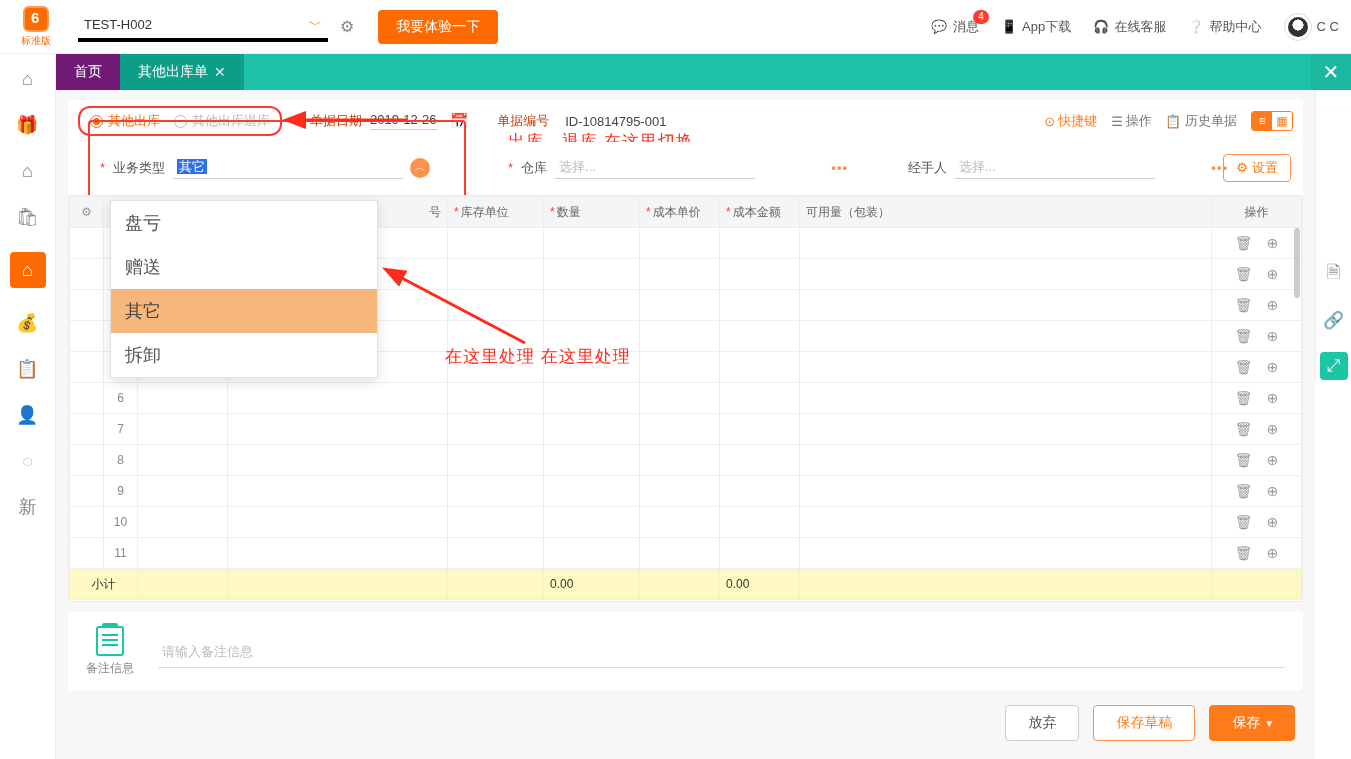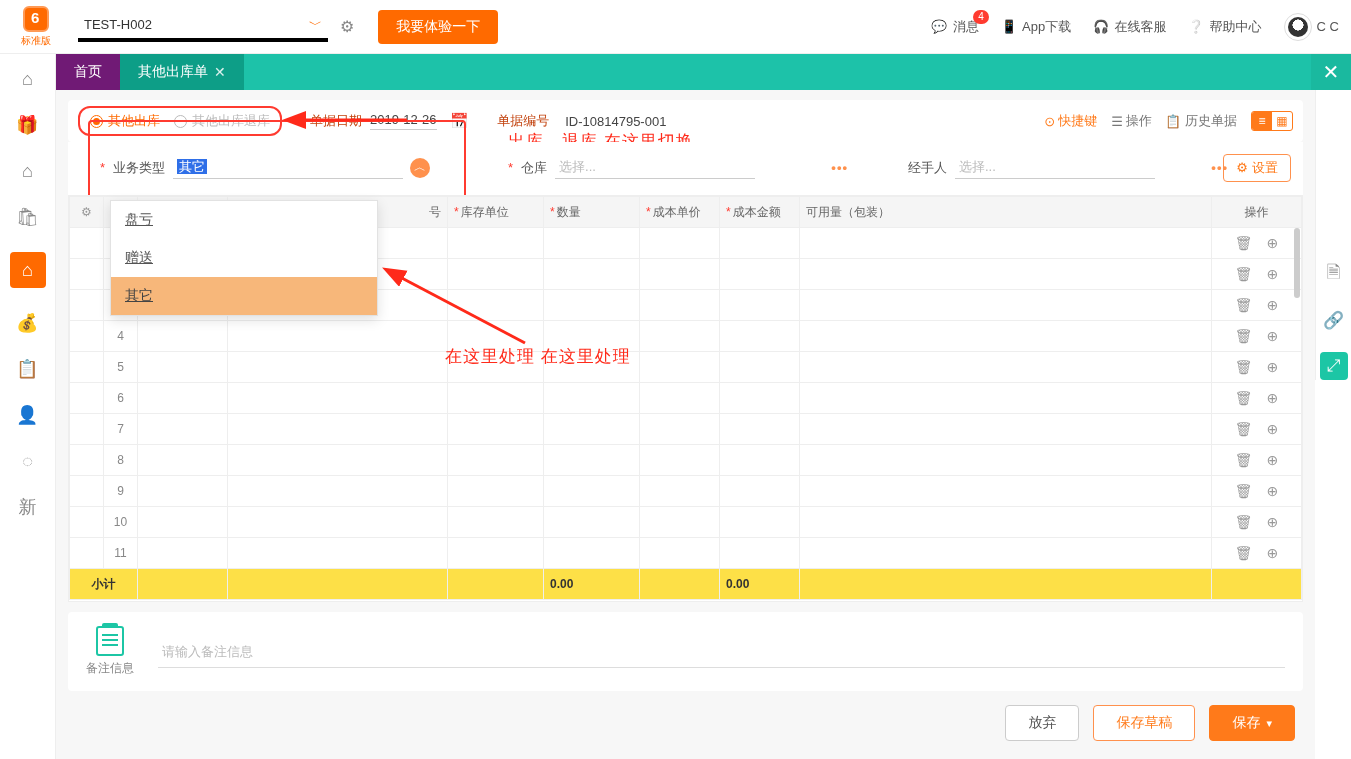--- a/index.html
+++ b/index.html
@@ -74,40 +74,40 @@
 .fld2{position:absolute;left:440px;width:340px;}
 .fld2 .ph{color:#bbb;}
 .fld2 .dots{position:absolute;right:0;color:#ff914d;font-weight:bold;letter-spacing:1px;}
 .fld3{position:absolute;left:840px;width:320px;}
 .fld3 .ph{color:#bbb;}
 .fld3 .dots{position:absolute;right:0;color:#ff914d;font-weight:bold;letter-spacing:1px;}
 .setting-btn{position:absolute;right:12px;border:1px solid #ff914d;color:#ff7a1a;padding:4px 12px;border-radius:4px;display:flex;align-items:center;gap:4px;font-size:13px;}
 
 
 .dropdown{position:absolute;left:110px;top:200px;width:268px;background:#fff;border:1px solid #e2e2e2;box-shadow:0 4px 12px rgba(0,0,0,.12);z-index:50;}
-.dropdown .opt{padding:10px 14px;color:#555;font-size:14px;text-decoration:underline;}
+.dropdown .opt{padding:10px 14px;color:#555;font-size:18px;}
 .dropdown .opt.sel{background:#f7b77a;color:#444;}
 .anno2{position:absolute;left:445px;top:345px;color:#ff2a1a;font-size:17px;letter-spacing:1px;z-index:40;}
 
 
 .arrow{position:absolute;z-index:45;}
 .arrow svg{overflow:visible;}
 
 
 .tbl-wrap{background:#fff;flex:1;overflow:auto;border:1px solid #eee;position:relative;}
 table{border-collapse:collapse;width:100%;table-layout:fixed;}
 th,td{border:1px solid #eee;height:31px;font-size:12px;padding:0 6px;text-align:left;color:#555;}
 thead th{background:#f5f5f5;color:#666;font-weight:normal;position:sticky;top:0;}
 th .req{color:#ff3b30;margin-right:2px;}
 .col-idx{width:34px;text-align:center;}
 .col-gear{width:34px;text-align:center;color:#999;}
 .col-ops{width:90px;text-align:center;}
 tbody td.idx{text-align:center;color:#888;}
 .ops{display:flex;gap:14px;justify-content:center;color:#999;font-size:14px;}
-tfoot td{background:#fde047;font-weight:bold;color:#333;}
+tfoot td{background:#fef9c3;font-weight:normal;color:#333;}
 
 
 .remark-box{background:#fff;margin-top:10px;padding:14px 18px;display:flex;align-items:center;gap:24px;border-radius:4px;}
 .remark-ico-wrap{display:flex;flex-direction:column;align-items:center;color:#888;font-size:12px;}
 .remark-ico{width:28px;height:30px;border:2px solid #1cc6a5;border-radius:3px;position:relative;margin-bottom:4px;}
 .remark-ico::before{content:"";position:absolute;top:-5px;left:4px;right:4px;height:5px;background:#1cc6a5;border-radius:2px 2px 0 0;}
 .remark-ico::after{content:"";position:absolute;top:6px;left:4px;right:4px;height:2px;background:#1cc6a5;box-shadow:0 5px 0 #1cc6a5,0 10px 0 #1cc6a5;}
 .remark-input{flex:1;border:none;border-bottom:1px solid #ddd;padding:8px 4px;font-size:13px;color:#333;}
 .remark-input::placeholder{color:#bbb;}
 
@@ -508,20 +508,21 @@
         <span class="chev">▾</span>
     </div>
   </div>
 
 </div>
 
 <div class="dropdown" id="dd">
     <div class="opt">盘亏</div>
     <div class="opt">赠送</div>
     <div class="opt sel">其它</div>
+    <div class="opt">拆卸</div>
   </div>
 <div class="anno2">在这里处理 在这里处理</div>
 
 <div class="arrow" style="left:292px;top:105px">
   <svg width="120" height="30">
       <defs>
         <marker id="ah1" markerWidth="10" markerHeight="10" refX="2" refY="3" orient="auto">
           <path d="M0,0 L0,6 L8,3 z" fill="#ff2a1a"></path>
         </marker>
       </defs>

